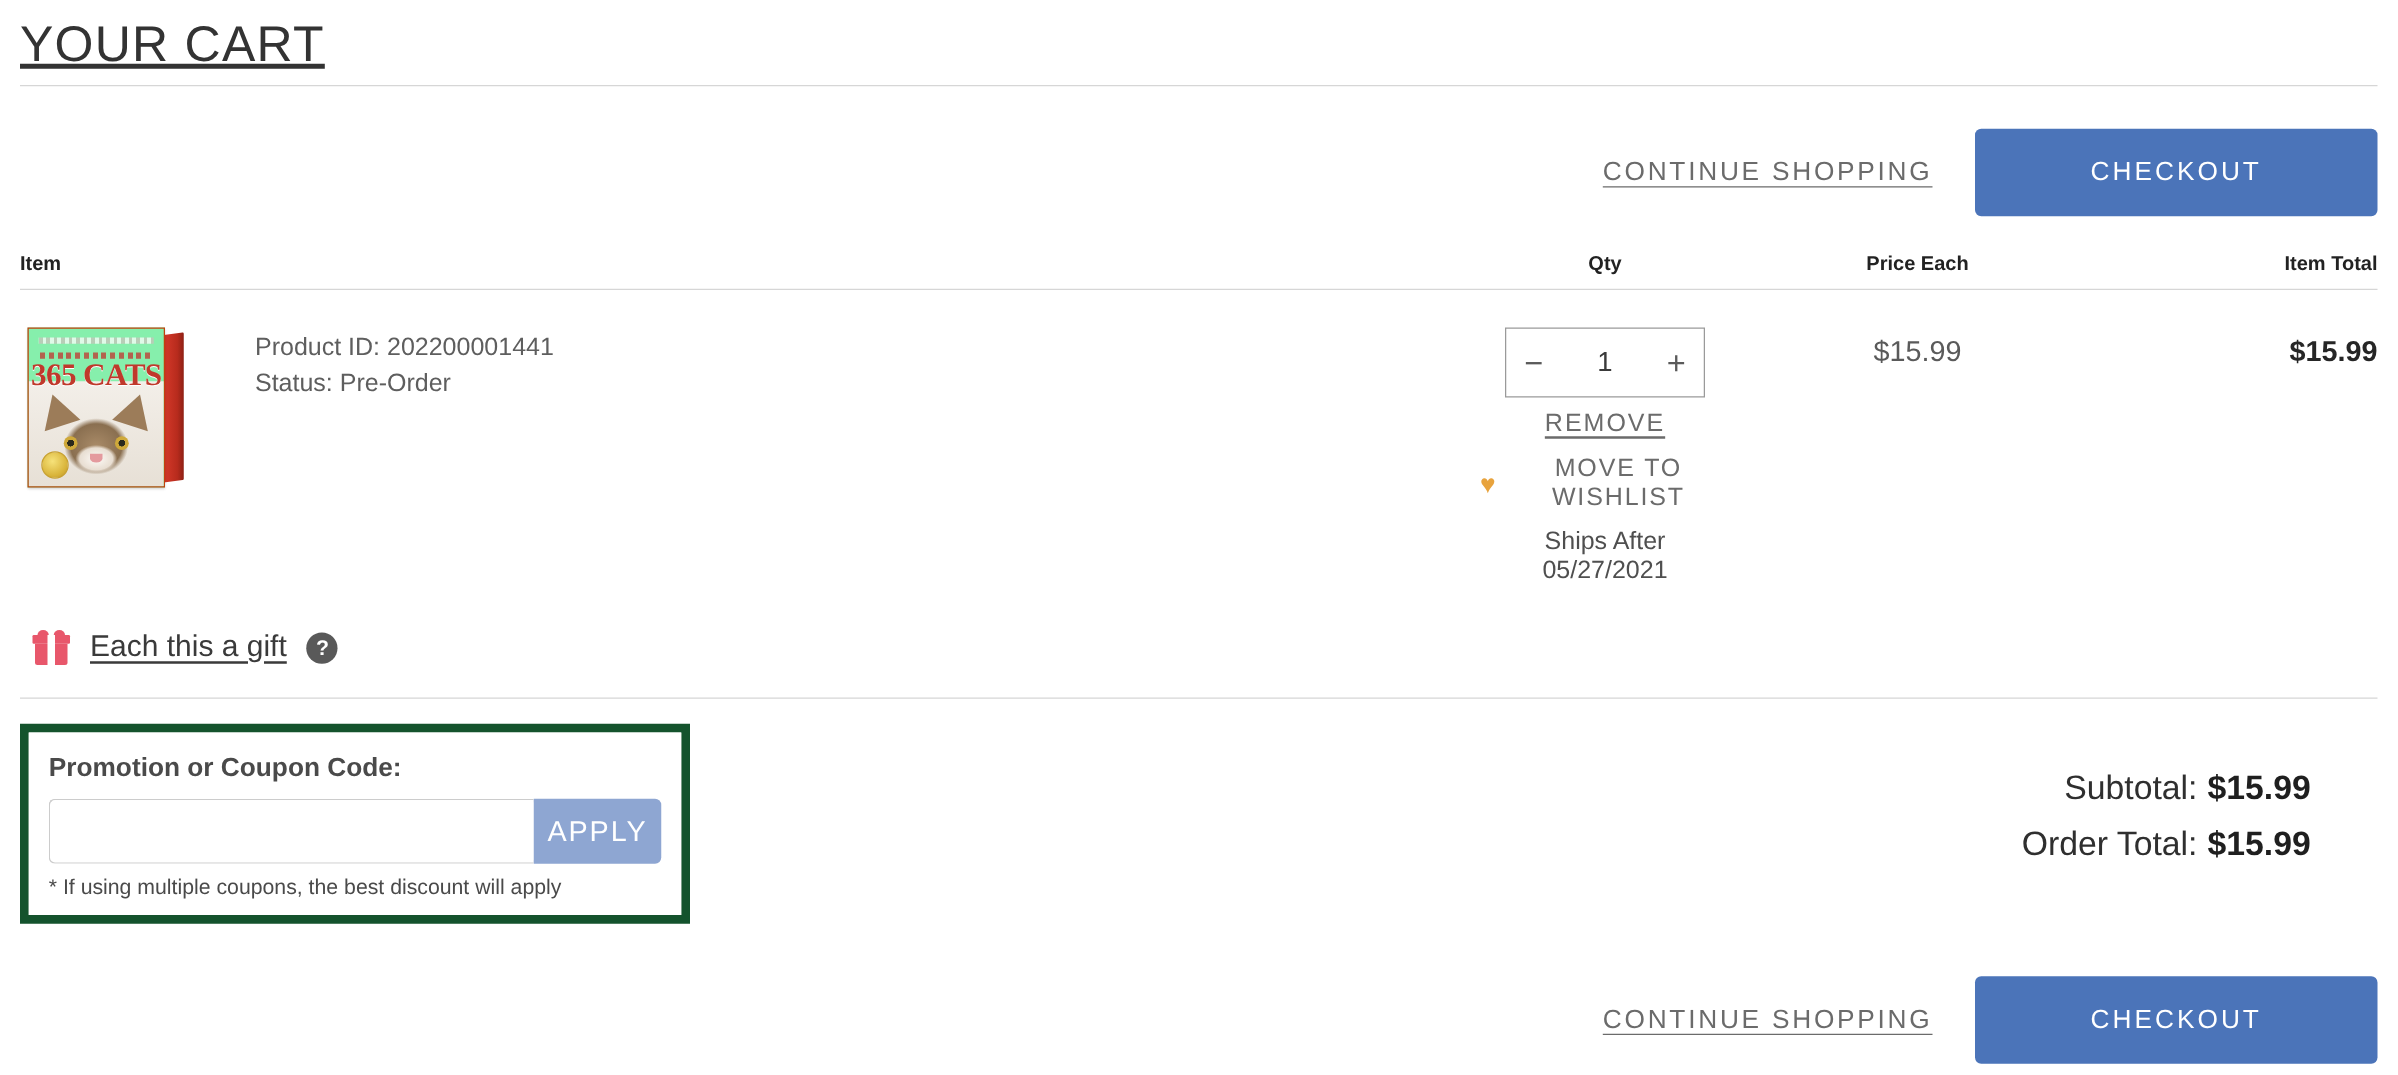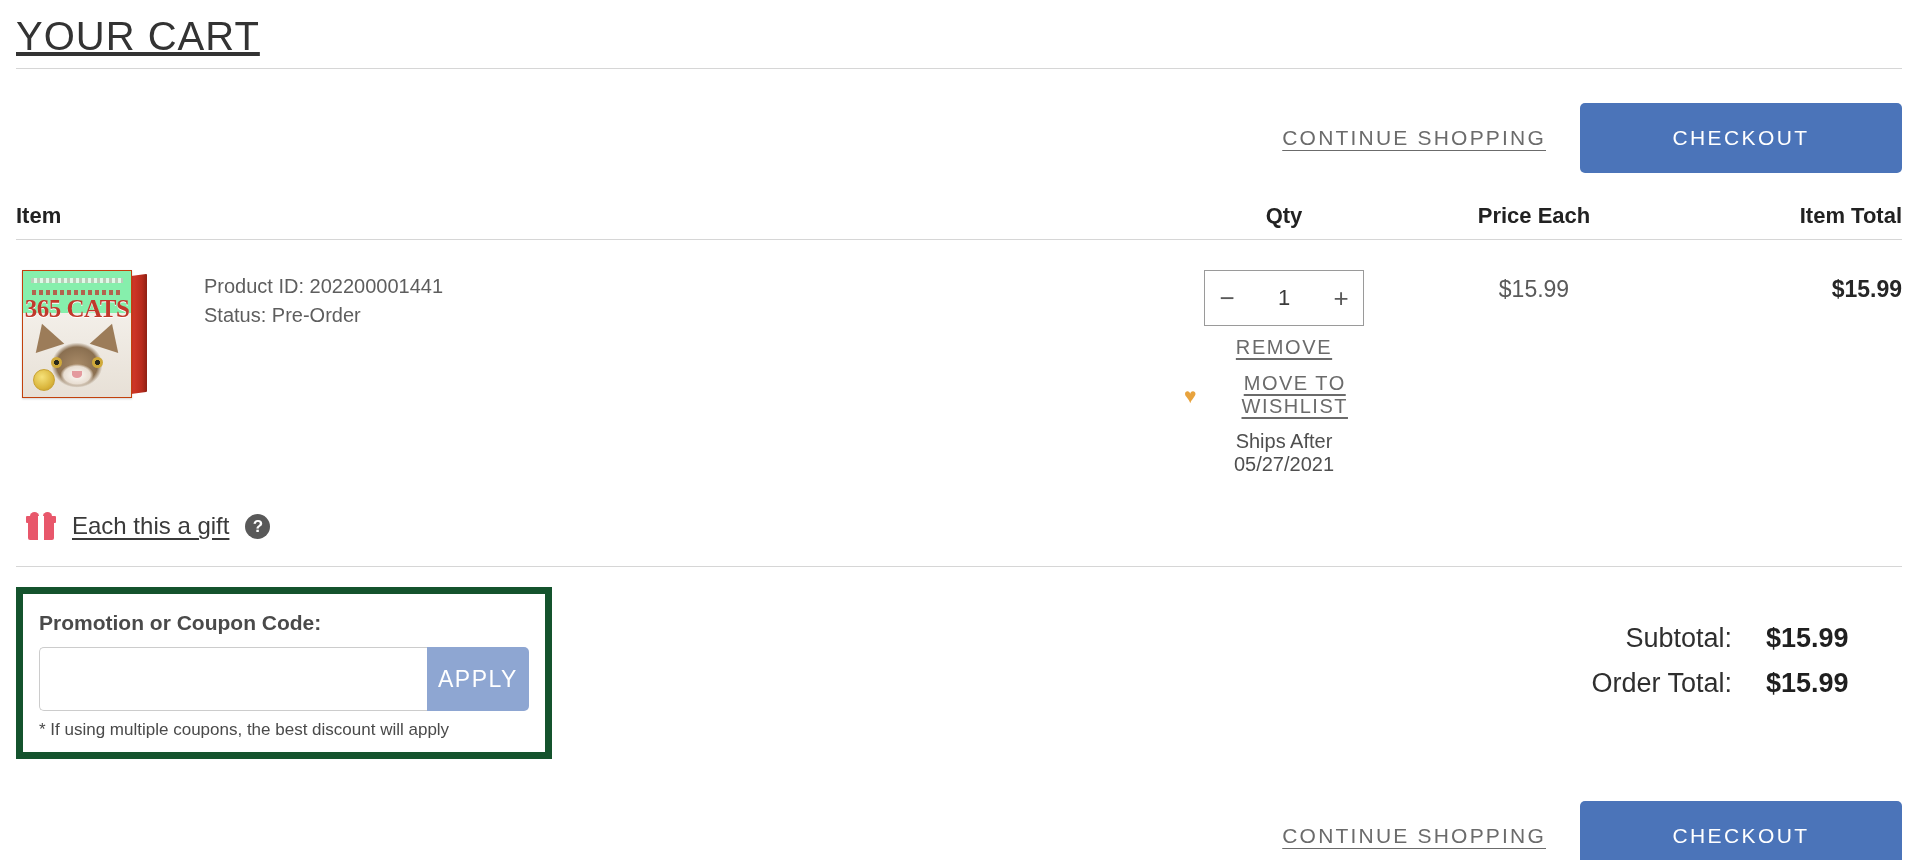--- a/index.html
+++ b/index.html
@@ -74,21 +74,21 @@
     border-radius: 5px;
     cursor: pointer;
     font-family: "Liberation Sans", sans-serif;
   }
 
   
   .table-head {
     display: flex;
     align-items: flex-end;
     padding-bottom: 10px;
-    font-size: 22px;
+    font-size: 16px;
     font-weight: bold;
     color: #222222;
   }
   .col-item   { flex: 0 0 1168px; }
   .col-qty    { flex: 0 0 200px; text-align: center; }
   .col-price  { flex: 0 0 300px; text-align: center; }
   .col-total  { flex: 1 1 auto;  text-align: right; }
 
   
   .product-row {
@@ -242,21 +242,20 @@
     align-items: center;
     justify-content: center;
     gap: 9px;
     margin-top: 13px;
   }
   .heart-icon { color: #e8a33d; font-size: 21px; line-height: 1; }
   .wishlist-link {
     font-size: 20px;
     letter-spacing: 1.5px;
     color: #6b6b6b;
-    text-decoration: underline;
     text-underline-offset: 4px;
     cursor: pointer;
   }
   .ships-after {
     margin-top: 12px;
     font-size: 20px;
     color: #4f4f4f;
   }
 
   
@@ -319,21 +318,21 @@
   }
   .coupon-label {
     font-size: 21px;
     font-weight: bold;
     color: #4a4a4a;
     margin-bottom: 12px;
   }
   .coupon-field {
     display: flex;
     align-items: stretch;
-    height: 64px;
+    height: 52px;
   }
   .coupon-input {
     flex: 1 1 auto;
     border: 1px solid #cccccc;
     border-right: none;
     border-radius: 5px 0 0 5px;
     font-size: 20px;
     padding: 0 12px;
     color: #333;
     box-sizing: border-box;
@@ -359,21 +358,21 @@
   }
 
   .totals {
     padding-right: 12px;
     padding-top: 36px;
   }
   .total-line {
     display: flex;
     align-items: baseline;
     justify-content: flex-end;
-    gap: 34px;
+    gap: 8px;
     margin-bottom: 14px;
   }
   .total-label {
     font-size: 27px;
     color: #2f2f2f;
     text-align: right;
   }
   .total-value {
     font-size: 27px;
     font-weight: bold;

